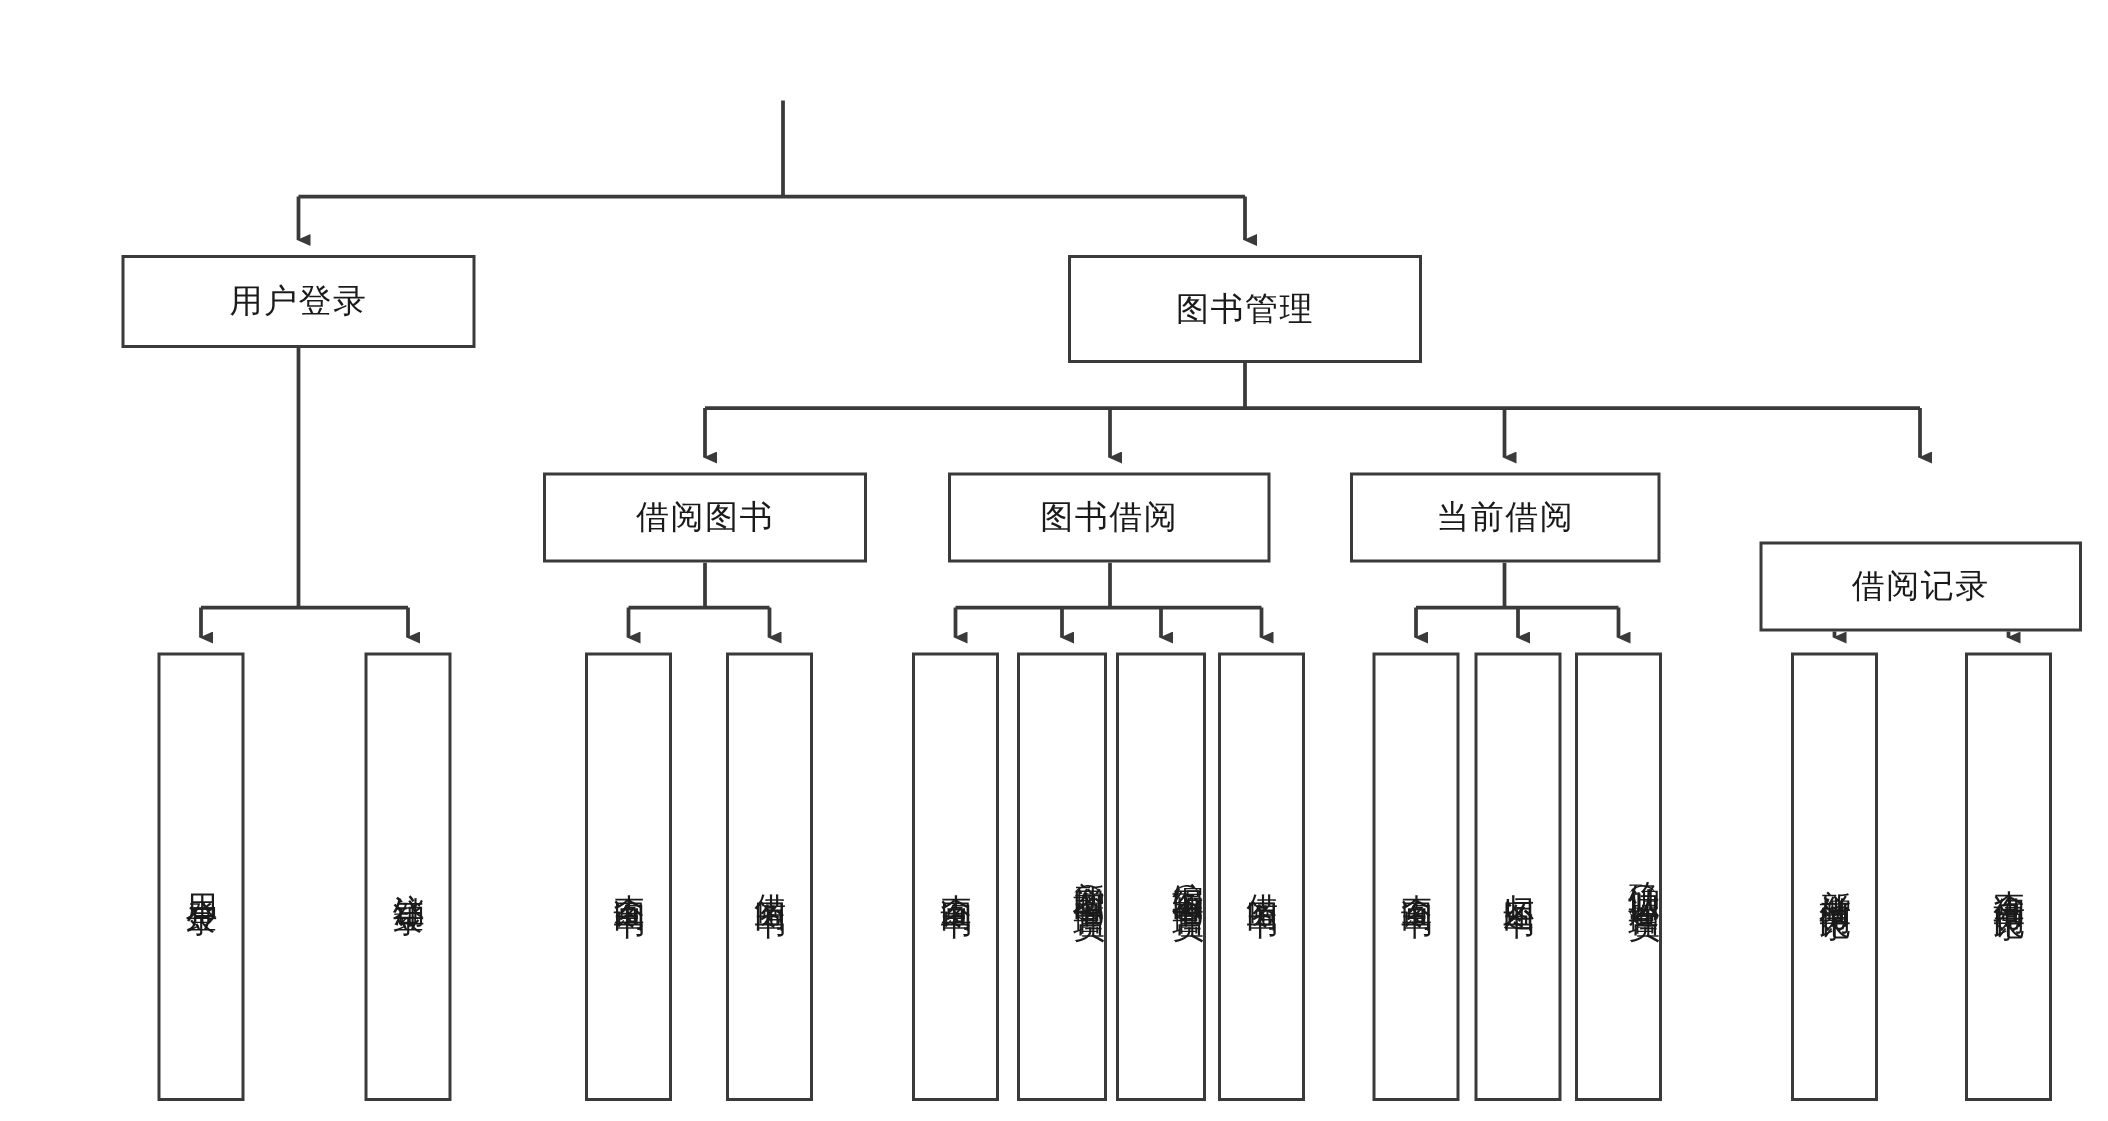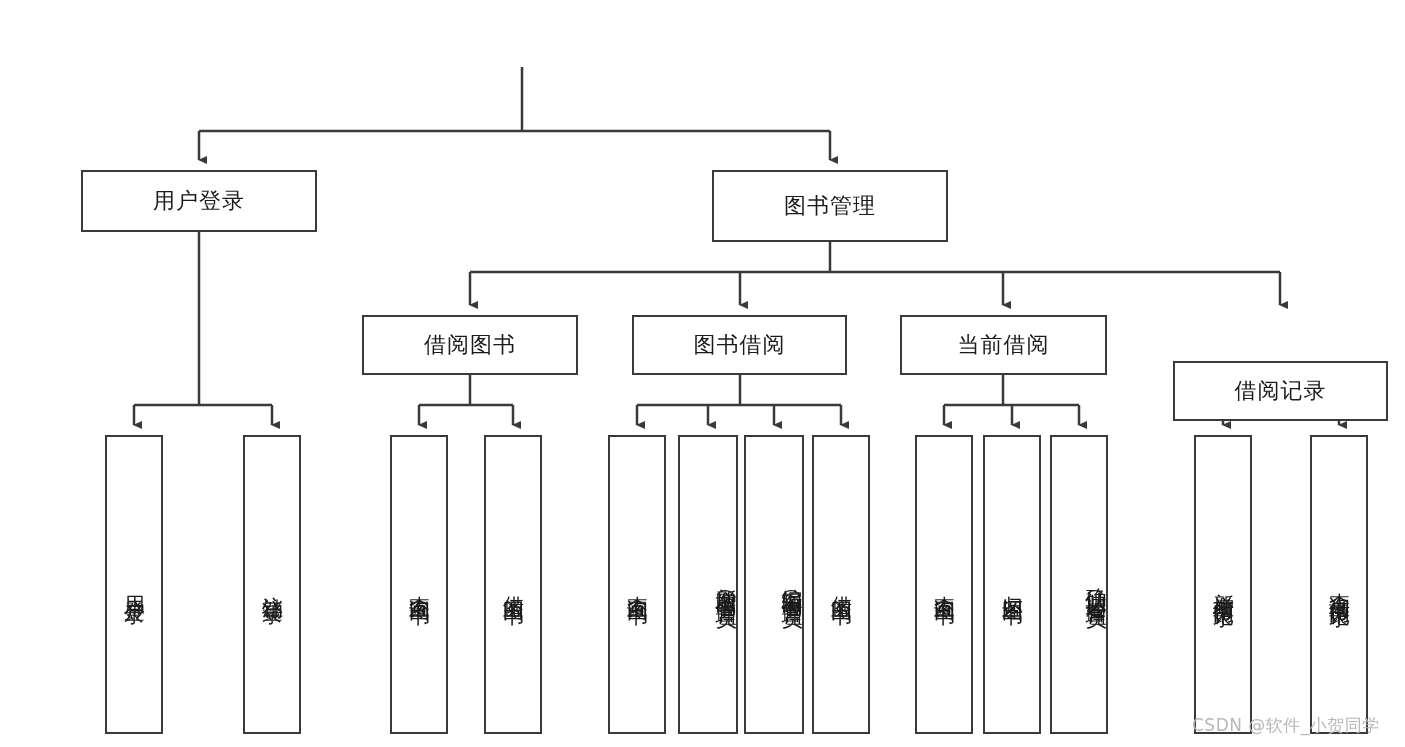--- a/index.html
+++ b/index.html
@@ -172,14 +172,13 @@
   <div class="node v top" id="n-lf-10" style="left: 1050px; top: 435px; width: 58px; height: 299px;">
     <span class="lbl">确认归还（管理员）</span>
   </div>
   <div class="node v bot" id="n-lf-11" style="left: 1194px; top: 435px; width: 58px; height: 299px;">
     <span class="lbl">新增借阅记录</span>
   </div>
   <div class="node v bot" id="n-lf-12" style="left: 1310px; top: 435px; width: 58px; height: 299px;">
     <span class="lbl">查询借阅记录</span>
   </div>
 
-  <div id="watermark">CSDN @软件_小贺同学</div>
 </div>
 
 </body></html>

